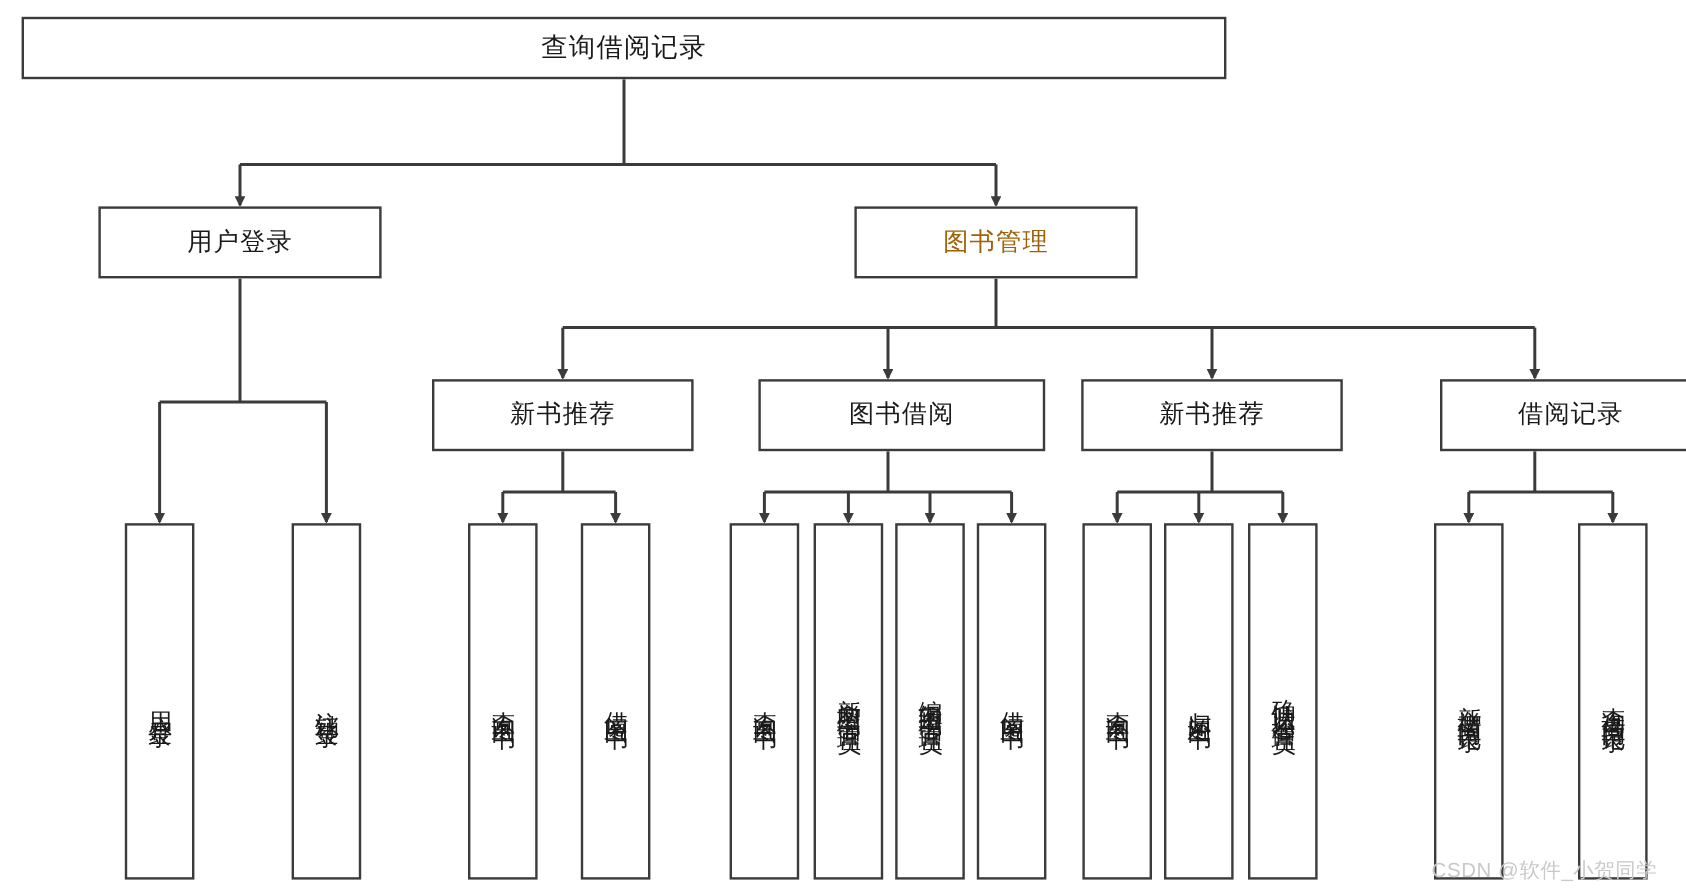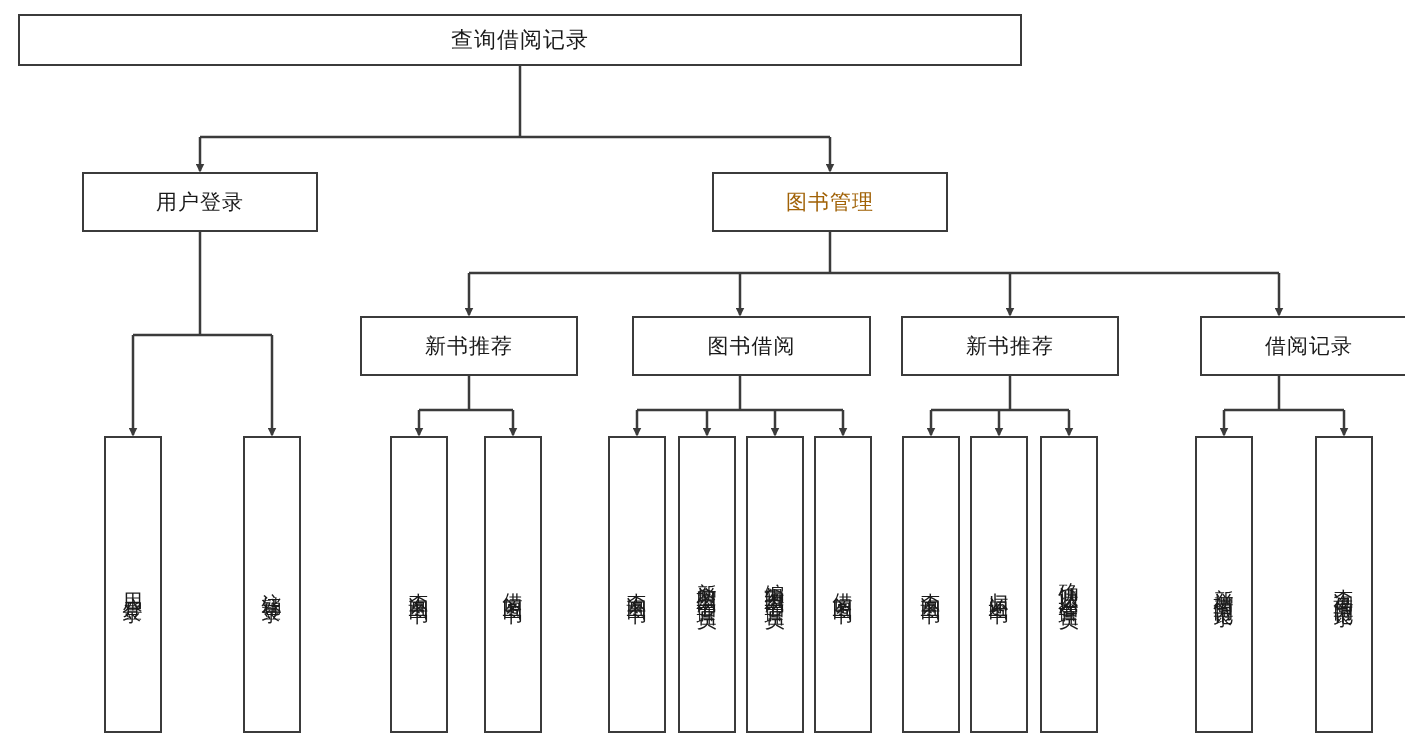--- a/index.html
+++ b/index.html
@@ -163,13 +163,14 @@
         <span>确认归还（管理员）</span>
       </div>
       <div class="node vert" style="left: 1195px; top: 436px; width: 58px; height: 297px; border-color: rgb(59, 59, 59); color: rgb(26, 26, 26);">
         <span>新增借阅记录</span>
       </div>
       <div class="node vert" style="left: 1315px; top: 436px; width: 58px; height: 297px; border-color: rgb(59, 59, 59); color: rgb(26, 26, 26);">
         <span>查询借阅记录</span>
       </div>
     </div>
 
+  <div class="watermark" style="left: 1193px; top: 714px; color: rgb(201, 201, 201);">CSDN @软件_小贺同学</div>
 </div>
 
 </body></html>

